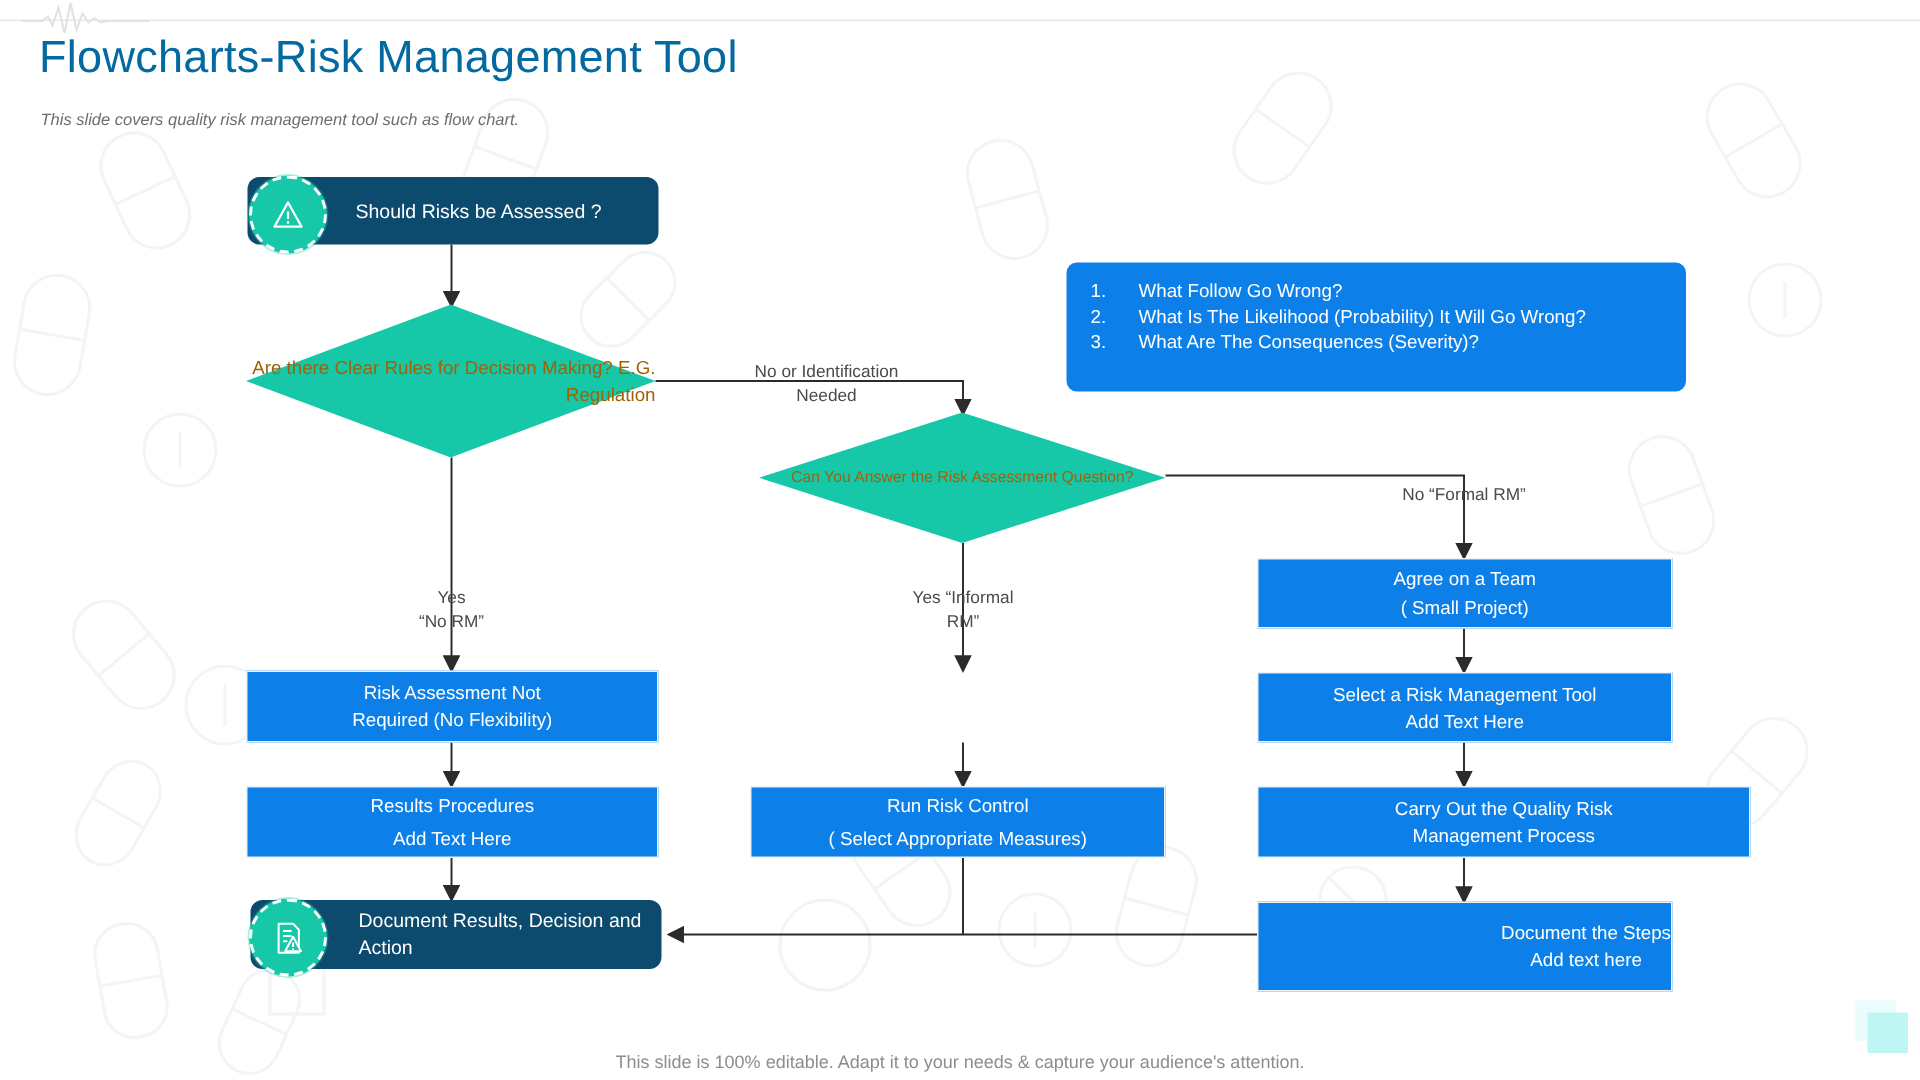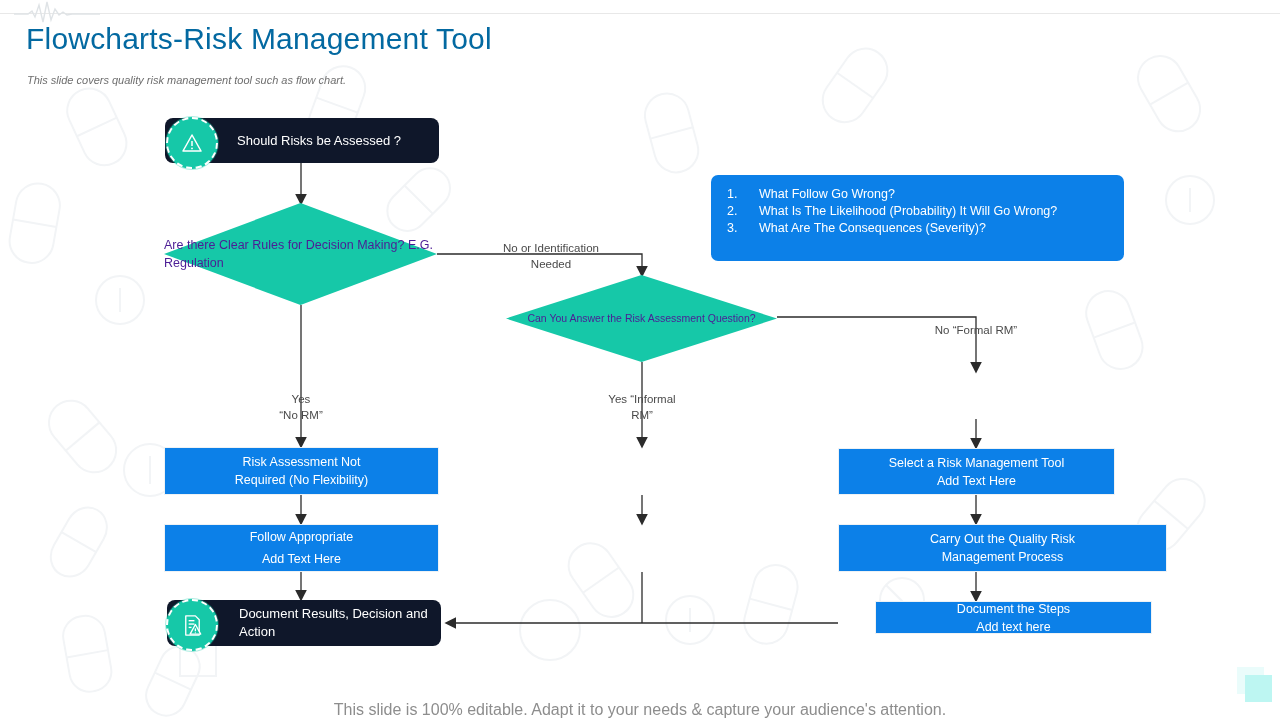--- a/index.html
+++ b/index.html
@@ -31,21 +31,21 @@
   .node{position:absolute;z-index:5;box-sizing:border-box;}
   .proc{
     background:#0c80e8;color:#ffffff;
     display:flex;align-items:center;justify-content:center;text-align:center;
     font-size:12.5px;line-height:18px;
     border:1px solid #eef2f5;
   }
   .proc .l{display:block;}
 
   .round-teal{
-    background:#0f172a;border-radius:8px;color:#ffffff;
+    background:#0c4a6e;border-radius:8px;color:#ffffff;
     display:flex;align-items:center;
     font-size:13px;line-height:18px;
   }
   .round-teal .txt{padding-left:72px;}
 
   .badge{
     position:absolute;z-index:7;border-radius:50%;
     background:#16c8a8;border:2px dashed #ffffff;
     display:flex;align-items:center;justify-content:center;
     box-shadow:0 0 0 1px rgba(22,200,168,.35);
@@ -55,34 +55,34 @@
     position:absolute;background:#0c80e8;border-radius:7px;color:#fff;
     z-index:5;padding:11px 0 11px 0;
   }
   .info-row{display:flex;font-size:12.5px;line-height:17px;}
   .info-num{width:48px;text-align:left;padding-left:16px;box-sizing:border-box;}
 
   
   .diamond{position:absolute;z-index:5;}
   .diamond .dlabel{
     position:absolute;inset:0;display:flex;align-items:center;justify-content:center;
-    text-align:left;color:#4c1d95;pointer-events:none;
+    text-align:right;color:#a16207;pointer-events:none;
   }
 
   
   .conn{position:absolute;z-index:4;}
   .edge-label{
     position:absolute;z-index:6;font-size:11.5px;line-height:16px;
     color:#4a4a4a;text-align:center;
   }
 
   
   .footer{
     position:absolute;left:0;top:701px;width:1280px;text-align:center;
-    font-size:16px;color:#8d8d8d;z-index:3;
+    font-size:12px;color:#8d8d8d;z-index:3;
   }
   .corner-accent{position:absolute;right:8px;bottom:18px;width:27px;height:27px;background:#bdf6f2;z-index:3;}
   .corner-accent.b{right:16px;bottom:26px;background:#eafcfb;}
 </style>
 </head>
 <body>
 
 <div id="slide">
 
   <svg class="watermark" viewBox="0 0 1280 720">
@@ -270,21 +270,21 @@
   </div>
 
   <div class="node proc" style="left:164px;top:447px;width:275px;height:48px;">
     <span>
       <span class="l">Risk Assessment Not</span>
       <span class="l">Required (No Flexibility)</span>
     </span>
   </div>
   <div class="node proc" style="left:164px;top:524px;width:275px;height:48px;line-height:22px;">
     <span>
-      <span class="l">Follow Appropriate</span>
+      <span class="l">Results Procedures</span>
       <span class="l">Add Text Here</span>
     </span>
   </div>
 
   <div class="node round-teal" style="left:167px;top:600px;width:274px;height:46px;">
     <span class="txt">
       <span class="l">Document Results,</span>
       <span class="l">Decision and Action</span>
     </span>
   </div>
@@ -293,34 +293,46 @@
       <path d="M6 3 h10 l4 4 v16 H6 Z" stroke-linejoin="round"></path>
       <line x1="9" y1="8" x2="15" y2="8"></line>
       <line x1="9" y1="11.5" x2="15" y2="11.5"></line>
       <line x1="9" y1="15" x2="12" y2="15"></line>
       <path d="M16 12 L21.5 22 H10.5 Z" fill="#16c8a8" stroke-linejoin="round"></path>
       <line x1="16" y1="16" x2="16" y2="19"></line>
       <circle cx="16" cy="20.6" r="0.7" fill="#ffffff" stroke="none"></circle>
     </svg>
   </div>
 
-
+  <div class="node proc" style="left:500px;top:524px;width:277px;height:48px;line-height:22px;">
+    <span>
+      <span class="l">Run Risk Control</span>
+      <span class="l">( Select Appropriate Measures)</span>
+    </span>
+  </div>
+
+  <div class="node proc" style="left:838px;top:372px;width:277px;height:47px;line-height:19px;">
+    <span>
+      <span class="l">Agree on a Team</span>
+      <span class="l">( Small Project)</span>
+    </span>
+  </div>
   <div class="node proc" style="left:838px;top:448px;width:277px;height:47px;">
     <span>
       <span class="l">Select a Risk Management Tool</span>
       <span class="l">Add Text Here</span>
     </span>
   </div>
   <div class="node proc" style="left:838px;top:524px;width:329px;height:48px;">
     <span>
       <span class="l">Carry Out the Quality Risk</span>
       <span class="l">Management Process</span>
     </span>
   </div>
-  <div class="node proc" style="left:875px;top:601px;width:277px;height:33px;">
+  <div class="node proc" style="left:838px;top:601px;width:277px;height:60px;justify-content:flex-end;">
     <span>
       <span class="l">Document the Steps</span>
       <span class="l">Add text here</span>
     </span>
   </div>
 
   <div class="footer">This slide is 100% editable. Adapt it to your needs &amp; capture your audience's attention.</div>
   <div class="corner-accent b"></div>
   <div class="corner-accent"></div>
 

